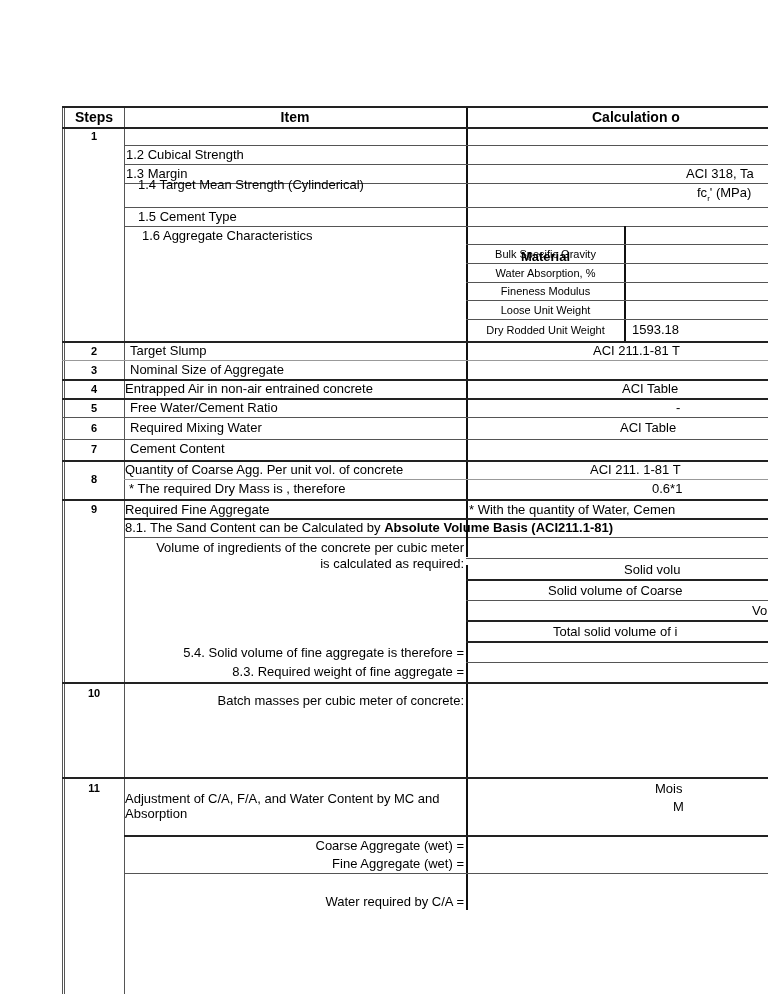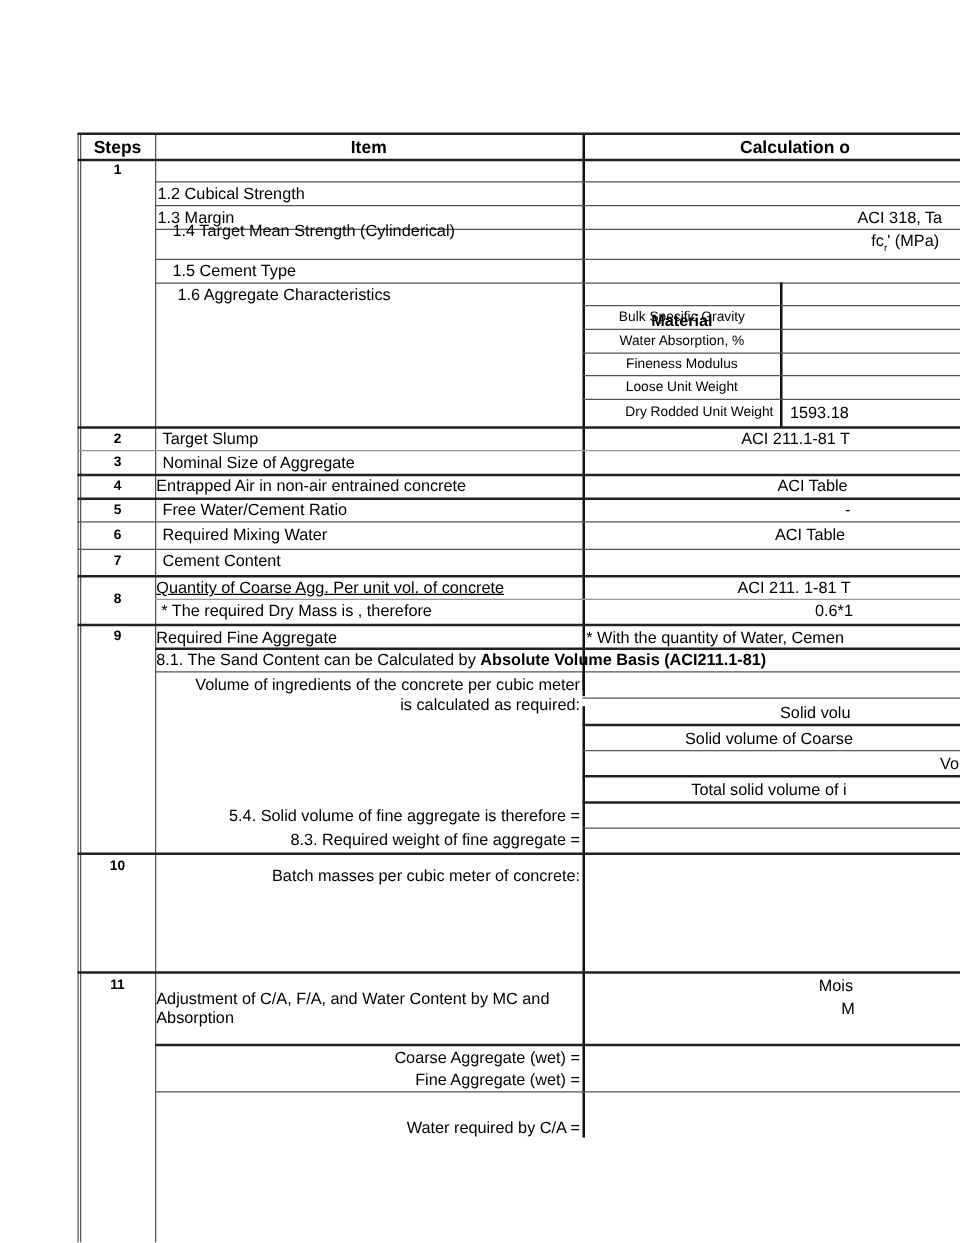--- a/index.html
+++ b/index.html
@@ -52,21 +52,21 @@
 <div class="t b c" style="left:467px;top:229px;width:157px;margin-top:20px;">Material</div>
 <div class="hl" style="left:466px;top:244px;width:302px;"></div>
 <div class="t s c" style="left:467px;top:247px;width:157px;">Bulk Specific Gravity</div>
 <div class="hl" style="left:466px;top:263px;width:302px;"></div>
 <div class="t s c" style="left:467px;top:266px;width:157px;">Water Absorption, %</div>
 <div class="hl" style="left:466px;top:282px;width:302px;"></div>
 <div class="t s c" style="left:467px;top:284px;width:157px;">Fineness Modulus</div>
 <div class="hl" style="left:466px;top:300px;width:302px;"></div>
 <div class="t s c" style="left:467px;top:303px;width:157px;">Loose Unit Weight</div>
 <div class="hl" style="left:466px;top:319px;width:302px;"></div>
-<div class="t s c" style="left:467px;top:323px;width:185px;">Dry Rodded Unit Weight</div>
+<div class="t s c" style="left:467px;top:323px;width:157px;">Dry Rodded Unit Weight</div>
 <div class="t" style="left:632px;top:322px;">1593.18</div>
 
 <div class="hl dk" style="left:62px;top:341px;width:706px;"></div>
 <div class="t b c s" style="left:64px;top:344px;width:60px;">2</div>
 <div class="t" style="left:130px;top:343px;">Target Slump</div>
 <div class="t" style="left:593px;top:343px;">ACI 211.1-81 T</div>
 <div class="hl lt" style="left:62px;top:360px;width:706px;"></div>
 
 <div class="t b c s" style="left:64px;top:363px;width:60px;">3</div>
 <div class="t" style="left:130px;top:362px;">Nominal Size of  Aggregate</div>
@@ -85,21 +85,21 @@
 <div class="t b c s" style="left:64px;top:421px;width:60px;">6</div>
 <div class="t" style="left:130px;top:420px;">Required Mixing Water</div>
 <div class="t" style="left:620px;top:420px;">ACI Table</div>
 <div class="hl" style="left:62px;top:439px;width:706px;"></div>
 
 <div class="t b c s" style="left:64px;top:442px;width:60px;">7</div>
 <div class="t" style="left:130px;top:441px;">Cement Content</div>
 <div class="hl dk" style="left:62px;top:460px;width:706px;"></div>
 
 <div class="t b c s" style="left:64px;top:472px;width:60px;">8</div>
-<div class="t" style="left:125px;top:462px;text-decoration:underline;">Quantity of Coarse Agg. Per unit vol. of concrete</div>
+<div class="t" style="left:125px;top:462px;">Quantity of Coarse Agg. Per unit vol. of concrete</div>
 <div class="t" style="left:590px;top:462px;">ACI 211. 1-81 T</div>
 <div class="hl lt" style="left:124px;top:479px;width:644px;"></div>
 <div class="t" style="left:129px;top:481px;"> * The required Dry Mass is , therefore</div>
 <div class="t" style="left:652px;top:481px;">0.6*1</div>
 <div class="hl dk" style="left:62px;top:499px;width:706px;"></div>
 
 <div class="t b c s" style="left:64px;top:502px;width:60px;">9</div>
 <div class="t" style="left:125px;top:502px;">Required Fine Aggregate</div>
 <div class="t" style="left:469px;top:502px;text-align:center;">* With the quantity of Water, Cemen</div>
 <div class="hl dk" style="left:124px;top:518px;width:644px;"></div>

